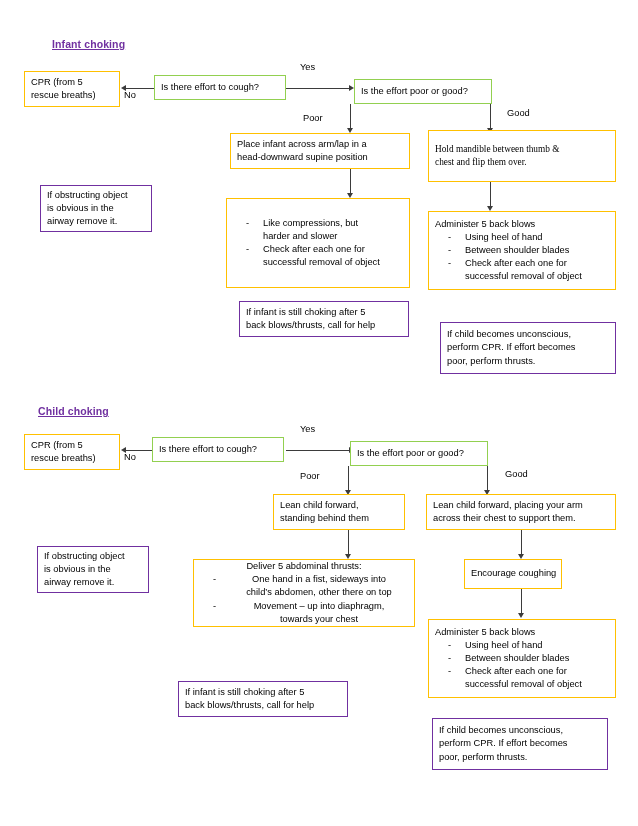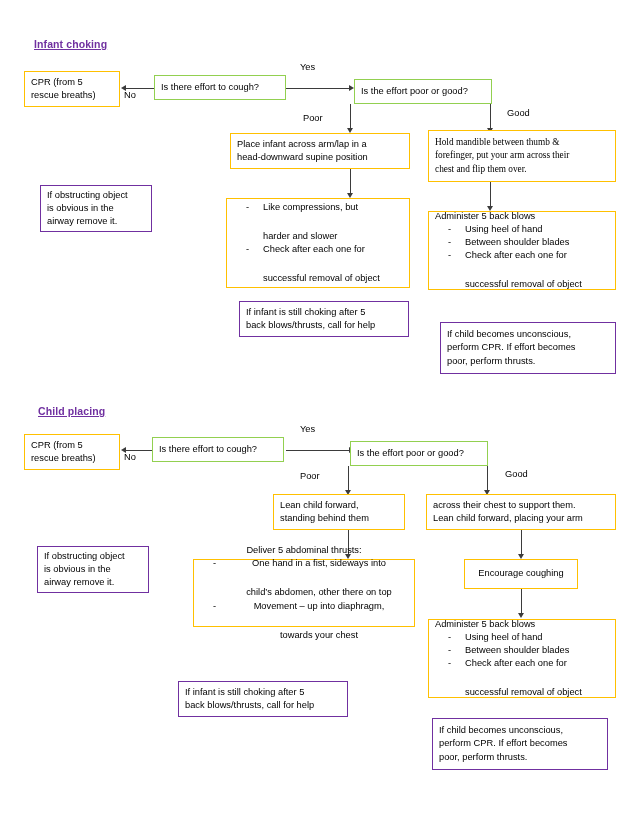--- a/index.html
+++ b/index.html
@@ -57,21 +57,20 @@
     white-space: nowrap;
   }
   .bullets li .dash {
     position: absolute;
     left: 13px;
     top: 0;
   }
   .bullets li .cont {
     display: block;
     white-space: nowrap;
-    margin-top: 16px;
   }
   .edge-label {
     position: absolute;
     font-size: 9.3px;
     white-space: nowrap;
     color: #000000;
   }
   .conn {
     position: absolute;
     background: #3b3b3b;
@@ -96,21 +95,21 @@
     border-top: 3.4px solid transparent;
     border-bottom: 3.4px solid transparent;
     border-left: 5.5px solid #3b3b3b;
   }
 </style>
 </head>
 <body>
 
 <div class="canvas">
 
-  <div class="section-title" style="left:34px; top:38px;">Infant choking</div>
+  <div class="section-title" style="left:52px; top:38px;">Infant choking</div>
 
   <div class="conn conn-h" style="left:126px; top:88px; width:28px;"></div>
   <div class="arrowhead arrow-left" style="left:121px; top:84.5px;"></div>
   <div class="edge-label" style="left:124px; top:90px;">No</div>
 
   <div class="conn conn-h" style="left:286px; top:88px; width:66px;"></div>
   <div class="arrowhead arrow-right" style="left:349px; top:84.5px;"></div>
   <div class="edge-label" style="left:300px; top:62px;">Yes</div>
 
   <div class="box box-amber" style="left:24px; top:71px; width:96px; height:36px;">
@@ -134,21 +133,20 @@
   <div class="arrowhead arrow-down" style="left:487.1px; top:128px;"></div>
   <div class="edge-label" style="left:507px; top:108px;">Good</div>
 
   <div class="box box-amber" style="left:230px; top:133px; width:180px; height:36px;">
     <span class="line">Place infant across arm/lap in a</span>
     <span class="line">head-downward supine position</span>
   </div>
 
   <div class="box box-amber" style="left:428px; top:130px; width:188px; height:52px;font-family:Liberation Serif, serif;">
     <span class="line">Hold mandible between thumb &amp;</span>
-    <span class="line">forefinger, put your arm across their</span>
     <span class="line">chest and flip them over.</span>
   </div>
 
   <div class="conn conn-v" style="left:350px; top:169px; height:26px;"></div>
   <div class="arrowhead arrow-down" style="left:347.1px; top:193px;"></div>
 
   <div class="conn conn-v" style="left:490px; top:182px; height:26px;"></div>
   <div class="arrowhead arrow-down" style="left:487.1px; top:206px;"></div>
 
   <div class="box box-purple" style="left:40px; top:185px; width:112px; height:47px;">
@@ -195,21 +193,21 @@
     <span class="line">If infant is still choking after 5</span>
     <span class="line">back blows/thrusts, call for help</span>
   </div>
 
   <div class="box box-purple" style="left:440px; top:322px; width:176px; height:52px;">
     <span class="line">If child becomes unconscious,</span>
     <span class="line">perform CPR. If effort becomes</span>
     <span class="line">poor, perform thrusts.</span>
   </div>
 
-  <div class="section-title" style="left:38px; top:405px;">Child placing</div>
+  <div class="section-title" style="left:38px; top:405px;">Child choking</div>
 
   <div class="conn conn-h" style="left:126px; top:450px; width:28px;"></div>
   <div class="arrowhead arrow-left" style="left:121px; top:446.5px;"></div>
   <div class="edge-label" style="left:124px; top:452px;">No</div>
 
   <div class="conn conn-h" style="left:286px; top:450px; width:66px;"></div>
   <div class="arrowhead arrow-right" style="left:349px; top:446.5px;"></div>
   <div class="edge-label" style="left:300px; top:424px;">Yes</div>
 
   <div class="box box-amber" style="left:24px; top:434px; width:96px; height:36px;">
@@ -232,22 +230,22 @@
   <div class="conn conn-v" style="left:487px; top:466px; height:26px;"></div>
   <div class="arrowhead arrow-down" style="left:484.1px; top:490px;"></div>
   <div class="edge-label" style="left:505px; top:469px;">Good</div>
 
   <div class="box box-amber" style="left:273px; top:494px; width:132px; height:36px;">
     <span class="line">Lean child forward,</span>
     <span class="line">standing behind them</span>
   </div>
 
   <div class="box box-amber" style="left:426px; top:494px; width:190px; height:36px;">
+    <span class="line">Lean child forward, placing your arm</span>
     <span class="line">across their chest to support them.</span>
-    <span class="line">Lean child forward, placing your arm</span>
   </div>
 
   <div class="conn conn-v" style="left:348px; top:530px; height:26px;"></div>
   <div class="arrowhead arrow-down" style="left:345.1px; top:554px;"></div>
 
   <div class="conn conn-v" style="left:521px; top:530px; height:26px;"></div>
   <div class="arrowhead arrow-down" style="left:518.1px; top:554px;"></div>
 
   <div class="box box-purple" style="left:37px; top:546px; width:112px; height:47px;">
     <span class="line">If obstructing object</span>
@@ -264,21 +262,21 @@
         <span class="cont">child’s abdomen, other there on top</span>
       </li>
       <li>
         <span class="dash">-</span>
         <span>Movement – up into diaphragm,</span>
         <span class="cont">towards your chest</span>
       </li>
     </ul>
   </div>
 
-  <div class="box box-amber center-text" style="left:464px; top:559px; width:114px; height:30px;">
+  <div class="box box-amber center-text" style="left:464px; top:559px; width:98px; height:30px;">
     <span class="line">Encourage coughing</span>
   </div>
 
   <div class="conn conn-v" style="left:521px; top:589px; height:26px;"></div>
   <div class="arrowhead arrow-down" style="left:518.1px; top:613px;"></div>
 
   <div class="box box-amber" style="left:428px; top:619px; width:188px; height:79px;">
     <span class="line">Administer 5 back blows</span>
     <ul class="bullets">
       <li>

